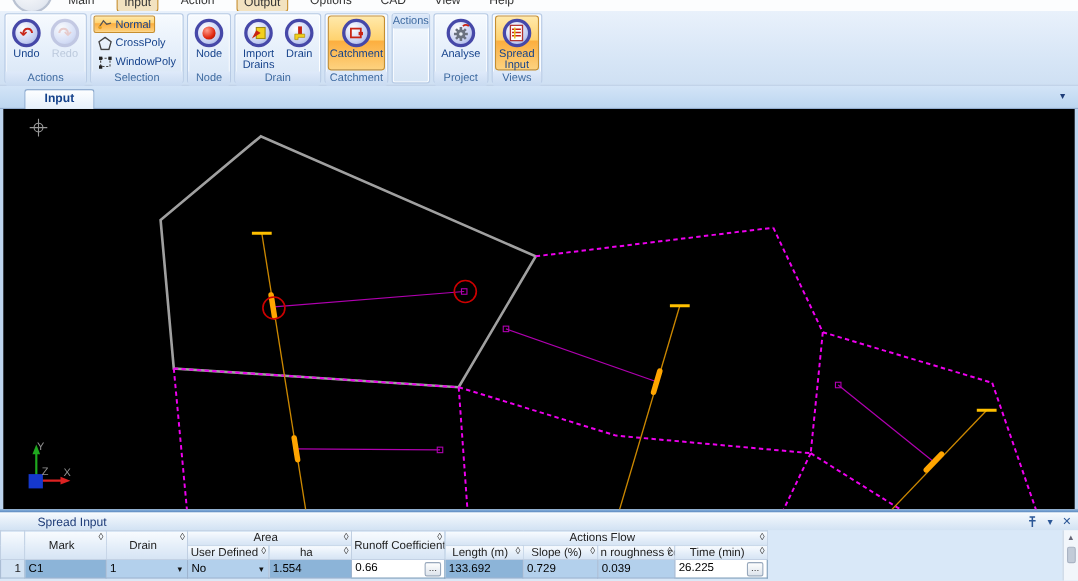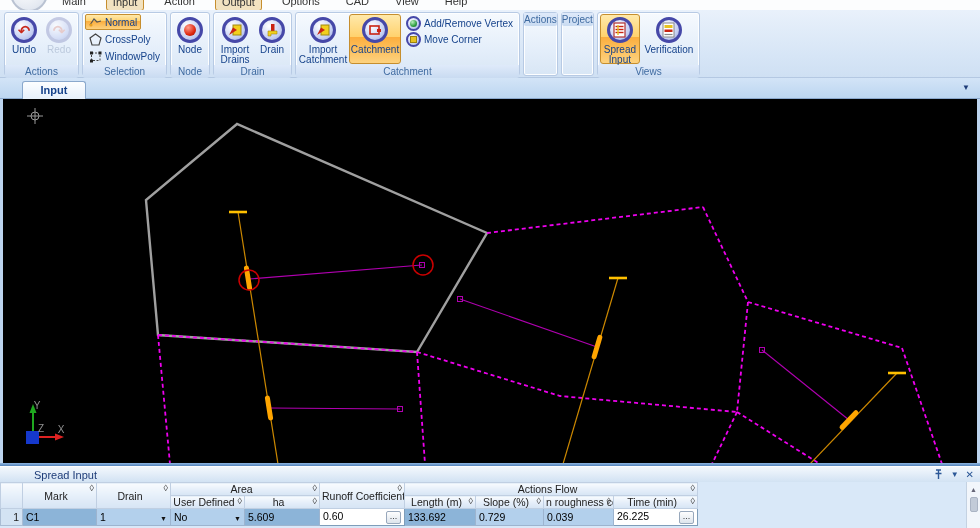--- a/index.html
+++ b/index.html
@@ -186,88 +186,72 @@
               </svg>
           </span>
           <span class="lbl">Drain</span>
         </div>
       </div>
       <div class="rlabel">Drain</div>
     </div>
 
     <div class="rgroup">
       <div class="rcontent">
-        <div class="bigbtn" style="width:50px">
-          <span class="ring">
-            <svg width="16" height="16" viewBox="0 0 16 16">
-                <rect x="6" y="3" width="8" height="10" fill="#f2cf1d" stroke="#a08a10" stroke-width="1"></rect>
-                <path d="M2 13 L10 8 L6 5.5 Z" fill="#c92313"></path>
-              </svg>
-          </span>
-          <span class="lbl">Import Catchment</span>
-        </div>
         <div class="bigbtn hl" style="width:52px">
           <span class="ring">
             <svg width="16" height="16" viewBox="0 0 16 16">
                 <rect x="3" y="4" width="9" height="8" fill="none" stroke="#c92313" stroke-width="1.6"></rect>
                 <rect x="10" y="7" width="4" height="3" fill="#c92313"></rect>
               </svg>
           </span>
           <span class="lbl">Catchment</span>
         </div>
-        <div class="smallrows">
-          <div class="smallbtn">
-            <span class="ring sm">
-                <span class="ball sm" style="background:radial-gradient(circle at 35% 30%,#baf0c0,#2f9e42 60%,#14641f)"></span>
-              </span>
-            <span>Add/Remove Vertex</span>
-          </div>
-          <div class="smallbtn">
-            <span class="ring sm">
-                <span style="width:7px;height:7px;background:#e8c31f;border:1px solid #9b830e"></span>
-              </span>
-            <span>Move Corner</span>
-          </div>
-        </div>
       </div>
       <div class="rlabel">Catchment</div>
     </div>
 
     <div class="rgroup">
       <div class="rlabel">Actions</div>
     </div>
 
     <div class="rgroup">
+      <div class="rcontent">
+        <div class="bigbtn" style="width:44px">
+          <span class="ring">
+            <svg width="18" height="18" viewBox="0 0 20 20">
+                <g stroke="#6b7280" stroke-width="2.6">
+                  <line x1="10" y1="4" x2="10" y2="18"></line>
+                  <line x1="3" y1="11" x2="17" y2="11"></line>
+                  <line x1="5" y1="6" x2="15" y2="16"></line>
+                  <line x1="15" y1="6" x2="5" y2="16"></line>
+                </g>
+                <circle cx="10" cy="11" r="4.5" fill="#6b7280"></circle>
+                <circle cx="10" cy="11" r="1.8" fill="#e8eef6"></circle>
+                <path d="M12 3 q3 -2.5 6 0" stroke="#c92313" fill="none" stroke-width="1.8"></path>
+              </svg>
+          </span>
+          <span class="lbl">Analyse</span>
+        </div>
+      </div>
       <div class="rlabel">Project</div>
     </div>
 
     <div class="rgroup">
       <div class="rcontent">
         <div class="bigbtn hl" style="width:40px">
           <span class="ring">
             <svg width="15" height="16" viewBox="0 0 15 16">
                 <rect x="2" y="1" width="11" height="14" fill="#fff" stroke="#b03030" stroke-width="1.2"></rect>
                 <line x1="3.5" y1="4.5" x2="11.5" y2="4.5" stroke="#c92313" stroke-width="1.4"></line>
                 <line x1="3.5" y1="7.5" x2="11.5" y2="7.5" stroke="#c92313" stroke-width="1.4"></line>
                 <line x1="3.5" y1="10.5" x2="11.5" y2="10.5" stroke="#c92313" stroke-width="1.4"></line>
                 <line x1="6" y1="3" x2="6" y2="13" stroke="#e8c31f" stroke-width="1.4"></line>
               </svg>
           </span>
           <span class="lbl">Spread Input</span>
-        </div>
-        <div class="bigbtn" style="width:56px">
-          <span class="ring">
-            <svg width="15" height="16" viewBox="0 0 15 16">
-                <rect x="2" y="1" width="11" height="14" fill="#fff" stroke="#888" stroke-width="1"></rect>
-                <rect x="3.5" y="3" width="8" height="3" fill="#e8c31f"></rect>
-                <rect x="3.5" y="7.5" width="8" height="2.5" fill="#c92313"></rect>
-                <line x1="3.5" y1="12.5" x2="11.5" y2="12.5" stroke="#888" stroke-width="1.2"></line>
-              </svg>
-          </span>
-          <span class="lbl">Verification</span>
         </div>
       </div>
       <div class="rlabel">Views</div>
     </div>
 
   </div>
 
   <div class="docbar">
     <div class="doctab">Input</div>
     <span class="tab-dd">▼</span>
@@ -363,22 +347,22 @@
           <th><span>Length (m)</span><span class="dia">◊</span></th>
           <th><span>Slope (%)</span><span class="dia">◊</span></th>
           <th><span>n roughness coef</span><span class="dia">◊</span></th>
           <th><span>Time (min)</span><span class="dia">◊</span></th>
         </tr>
         <tr>
           <td class="rowhdr">1</td>
           <td class="steel">C1</td>
           <td class="light"><span class="ddarrow">▼</span><span>1</span></td>
           <td class="light"><span class="ddarrow">▼</span><span>No</span></td>
-          <td class="steel">5.609</td>
-          <td class="white"><span class="dots">...</span><span>0.60</span></td>
+          <td class="steel">1.554</td>
+          <td class="white"><span class="dots">...</span><span>0.66</span></td>
           <td class="steel">133.692</td>
           <td class="light">0.729</td>
           <td class="light">0.039</td>
           <td class="white"><span class="dots">...</span><span>26.225</span></td>
         </tr>
       </tbody>
         </table>
       <div class="vscroll">
         <span class="up">▲</span>
         <span class="thumb"></span>

